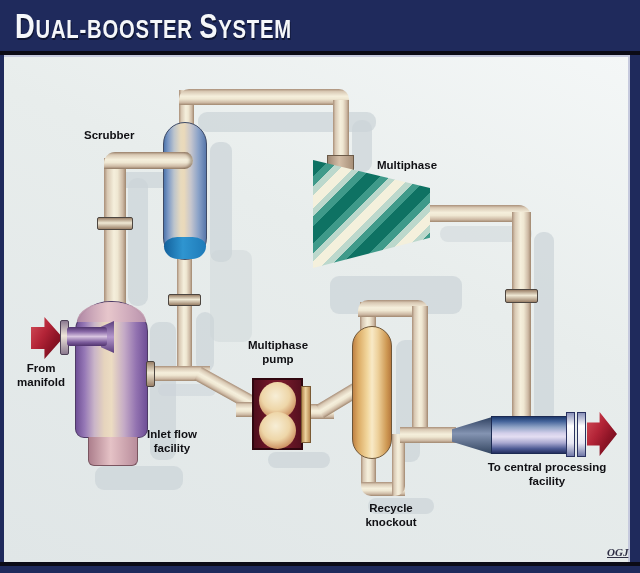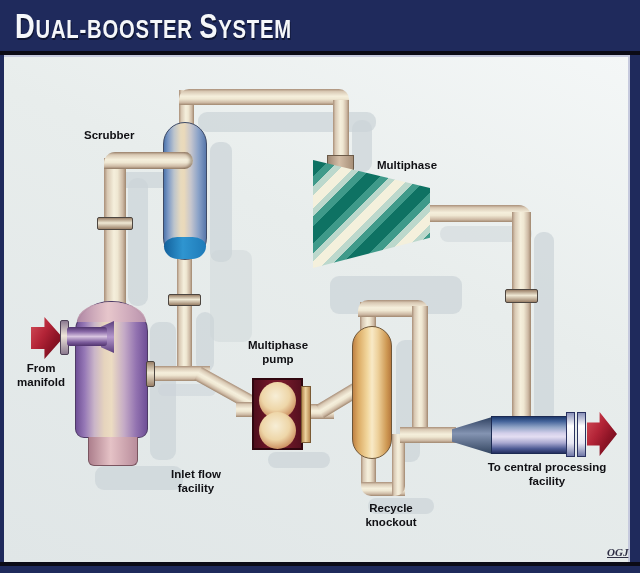--- a/index.html
+++ b/index.html
@@ -191,19 +191,19 @@
   <div class="abs arrow" style="left:587px;top:412px;width:30px;height:44px;"></div>
 
   <div class="abs arrow" style="left:31px;top:317px;width:32px;height:42px;"></div>
   <div class="abs nozzleflange" style="left:60px;top:320px;width:9px;height:35px;"></div>
   <div class="abs nozzlebell" style="left:101px;top:321px;width:13px;height:32px;"></div>
   <div class="abs nozzletube" style="left:67px;top:327px;width:40px;height:19px;"></div>
 
   <div class="lbl" style="left:84px;top:128px;">Scrubber</div>
   <div class="lbl" style="left:377px;top:158px;">Multiphase</div>
   <div class="lbl" style="left:2px;top:361px;width:78px;"><span>From</span><br><span>manifold</span></div>
-  <div class="lbl" style="left:158px;top:427px;width:76px;margin-top:40px;"><span>Inlet flow</span><br><span>facility</span></div>
+  <div class="lbl" style="left:134px;top:427px;width:76px;"><span>Inlet flow</span><br><span>facility</span></div>
   <div class="lbl" style="left:232px;top:338px;width:92px;"><span>Multiphase</span><br><span>pump</span></div>
   <div class="lbl" style="left:462px;top:460px;width:170px;"><span>To central processing</span><br><span>facility</span></div>
   <div class="lbl" style="left:350px;top:501px;width:82px;"><span>Recycle</span><br><span>knockout</span></div>
   <div class="credit" style="left:607px;top:546px;text-decoration:underline;">OGJ</div>
 
 </div>
 
 </body></html>

